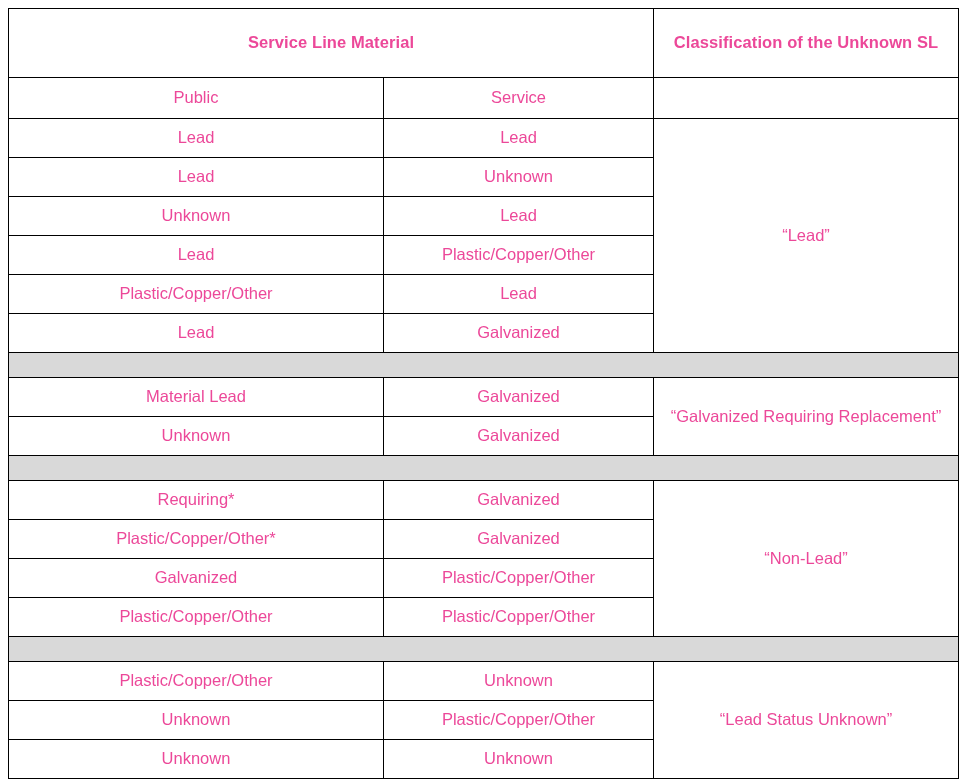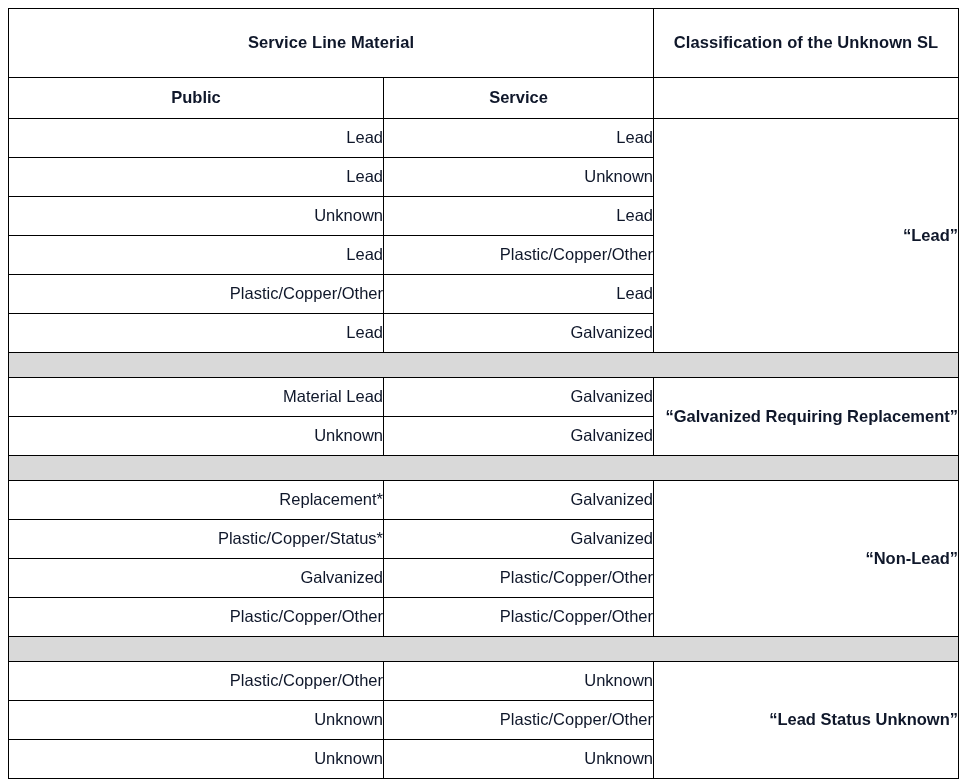--- a/index.html
+++ b/index.html
@@ -25,21 +25,21 @@
     top: 8px;
     width: 950px;
     border-collapse: collapse;
     table-layout: fixed;
   }
   table.sl-table td {
     border: 1.6px solid #000000;
     padding: 0;
     vertical-align: middle;
     text-align: center;
-    color: #0f172a;
+    color: #ec4899;
     font-size: 16.5px;
     line-height: 1.18;
     background: #ffffff;
   }
   col.c-public   { width: 375px; }
   col.c-private  { width: 270px; }
   col.c-class    { width: 305px; }
 
   
   td.hdr-blue {
@@ -47,35 +47,35 @@
     color: #ffffff;
     font-weight: bold;
     font-size: 18px;
     height: 68px;
     border-color: #000000;
     letter-spacing: 0.1px;
     padding: 2px 6px;
   }
   td.hdr-gray {
     background: #D9D9D9;
-    font-weight: bold;
+    font-weight: normal;
     font-size: 17px;
     color: #231f20;
     height: 40px;
   }
   td.hdr-gray-blank {
     background: #D9D9D9;
     height: 40px;
   }
 
   
-  tr.data-row td { height: 38px; text-align: right; }
+  tr.data-row td { height: 38px; }
   td.mat-cell { font-size: 16.5px; }
   td.class-cell {
-    font-weight: bold;
+    font-weight: normal;
     font-size: 17px;
     padding: 2px 8px;
     line-height: 1.28;
   }
   
   td.thick-bottom { border-bottom-width: 3.2px; }
 
   
   tr.spacer-row td {
     background: #D9D9D9;
@@ -141,26 +141,26 @@
           <td class="class-cell" rowspan="2">“Galvanized Requiring Replacement”</td>
         </tr>
         <tr class="data-row">
           <td class="mat-cell">Unknown</td>
           <td class="mat-cell">Galvanized</td>
         </tr>
         <tr class="spacer-row">
           <td colspan="3"></td>
         </tr>
         <tr class="data-row">
-          <td class="mat-cell">Replacement*</td>
+          <td class="mat-cell">Requiring*</td>
           <td class="mat-cell">Galvanized</td>
           <td class="class-cell" rowspan="4">“Non-Lead”</td>
         </tr>
         <tr class="data-row">
-          <td class="mat-cell">Plastic/Copper/Status*</td>
+          <td class="mat-cell">Plastic/Copper/Other*</td>
           <td class="mat-cell">Galvanized</td>
         </tr>
         <tr class="data-row">
           <td class="mat-cell">Galvanized</td>
           <td class="mat-cell">Plastic/Copper/Other</td>
         </tr>
         <tr class="data-row">
           <td class="mat-cell">Plastic/Copper/Other</td>
           <td class="mat-cell">Plastic/Copper/Other</td>
         </tr>

